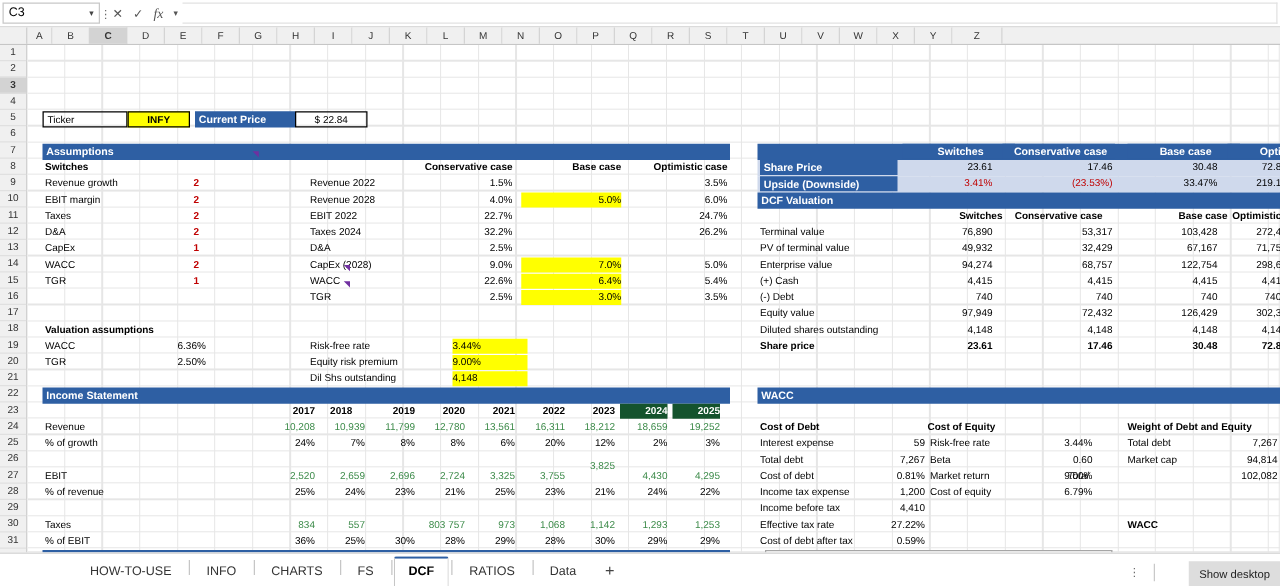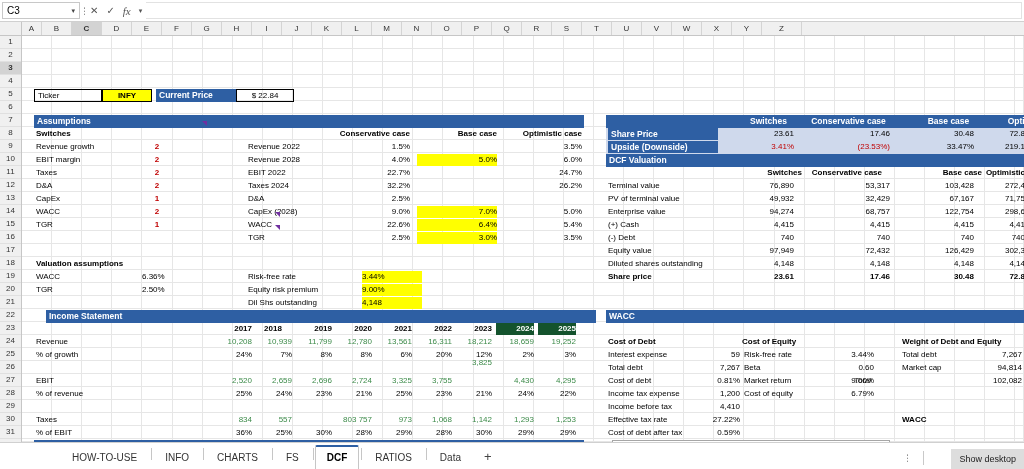--- a/index.html
+++ b/index.html
@@ -242,21 +242,21 @@
         <div class="cell" style="left: 226px; top: 235px; width: 110px;">Risk-free rate</div>
         <div class="cell yellow" style="left: 340px; top: 235px; width: 60px;">3.44%</div>
         <div class="cell" style="left: 14px; top: 248px; width: 100px;">TGR</div>
         <div class="cell" style="left: 120px; top: 248px; width: 46px;">2.50%</div>
         <div class="cell" style="left: 226px; top: 248px; width: 110px;">Equity risk premium</div>
         <div class="cell yellow" style="left: 340px; top: 248px; width: 60px;">9.00%</div>
         <div class="cell" style="left: 226px; top: 261px; width: 110px;">Dil Shs outstanding</div>
         <div class="cell yellow" style="left: 340px; top: 261px; width: 60px;">4,148</div>
       </div>
 
-    <div class="cell bluehdr" style="left:24px;top:274px;width:550px;height:13px;">Income Statement</div>
+    <div class="cell bluehdr" style="left:12px;top:274px;width:550px;height:13px;">Income Statement</div>
     <div id="is-years">
         <div class="cell r b " style="left: 192px; top: 287px; width: 38px;">2017</div>
         <div class="cell r b " style="left: 232px; top: 287px; width: 38px; text-align: center;">2018</div>
         <div class="cell r b " style="left: 272px; top: 287px; width: 38px;">2019</div>
         <div class="cell r b " style="left: 312px; top: 287px; width: 38px;">2020</div>
         <div class="cell r b " style="left: 352px; top: 287px; width: 38px;">2021</div>
         <div class="cell r b " style="left: 392px; top: 287px; width: 38px;">2022</div>
         <div class="cell r b " style="left: 432px; top: 287px; width: 38px;">2023</div>
         <div class="cell r b orange" style="left: 474px; top: 287px; width: 38px;">2024</div>
         <div class="cell r b orange" style="left: 516px; top: 287px; width: 38px;">2025</div>
@@ -282,21 +282,21 @@
         <div class="cell r " style="left: 432px; top: 313px; width: 38px;">12%</div>
         <div class="cell r " style="left: 474px; top: 313px; width: 38px;">2%</div>
         <div class="cell r " style="left: 516px; top: 313px; width: 38px;">3%</div>
         <div class="cell" style="left: 14px; top: 339px; width: 120px;">EBIT</div>
         <div class="cell r green" style="left: 192px; top: 339px; width: 38px;">2,520</div>
         <div class="cell r green" style="left: 232px; top: 339px; width: 38px;">2,659</div>
         <div class="cell r green" style="left: 272px; top: 339px; width: 38px;">2,696</div>
         <div class="cell r green" style="left: 312px; top: 339px; width: 38px;">2,724</div>
         <div class="cell r green" style="left: 352px; top: 339px; width: 38px;">3,325</div>
         <div class="cell r green" style="left: 392px; top: 339px; width: 38px;">3,755</div>
-        <div class="cell r green" style="left: 432px; top: 321px; width: 38px;">3,825</div>
+        <div class="cell r green" style="left: 432px; top: 331px; width: 38px;">3,825</div>
         <div class="cell r green" style="left: 474px; top: 339px; width: 38px;">4,430</div>
         <div class="cell r green" style="left: 516px; top: 339px; width: 38px;">4,295</div>
         <div class="cell" style="left: 14px; top: 352px; width: 120px;">% of revenue</div>
         <div class="cell r " style="left: 192px; top: 352px; width: 38px;">25%</div>
         <div class="cell r " style="left: 232px; top: 352px; width: 38px;">24%</div>
         <div class="cell r " style="left: 272px; top: 352px; width: 38px;">23%</div>
         <div class="cell r " style="left: 312px; top: 352px; width: 38px;">21%</div>
         <div class="cell r " style="left: 352px; top: 352px; width: 38px;">25%</div>
         <div class="cell r " style="left: 392px; top: 352px; width: 38px;">23%</div>
         <div class="cell r " style="left: 432px; top: 352px; width: 38px;">21%</div>

